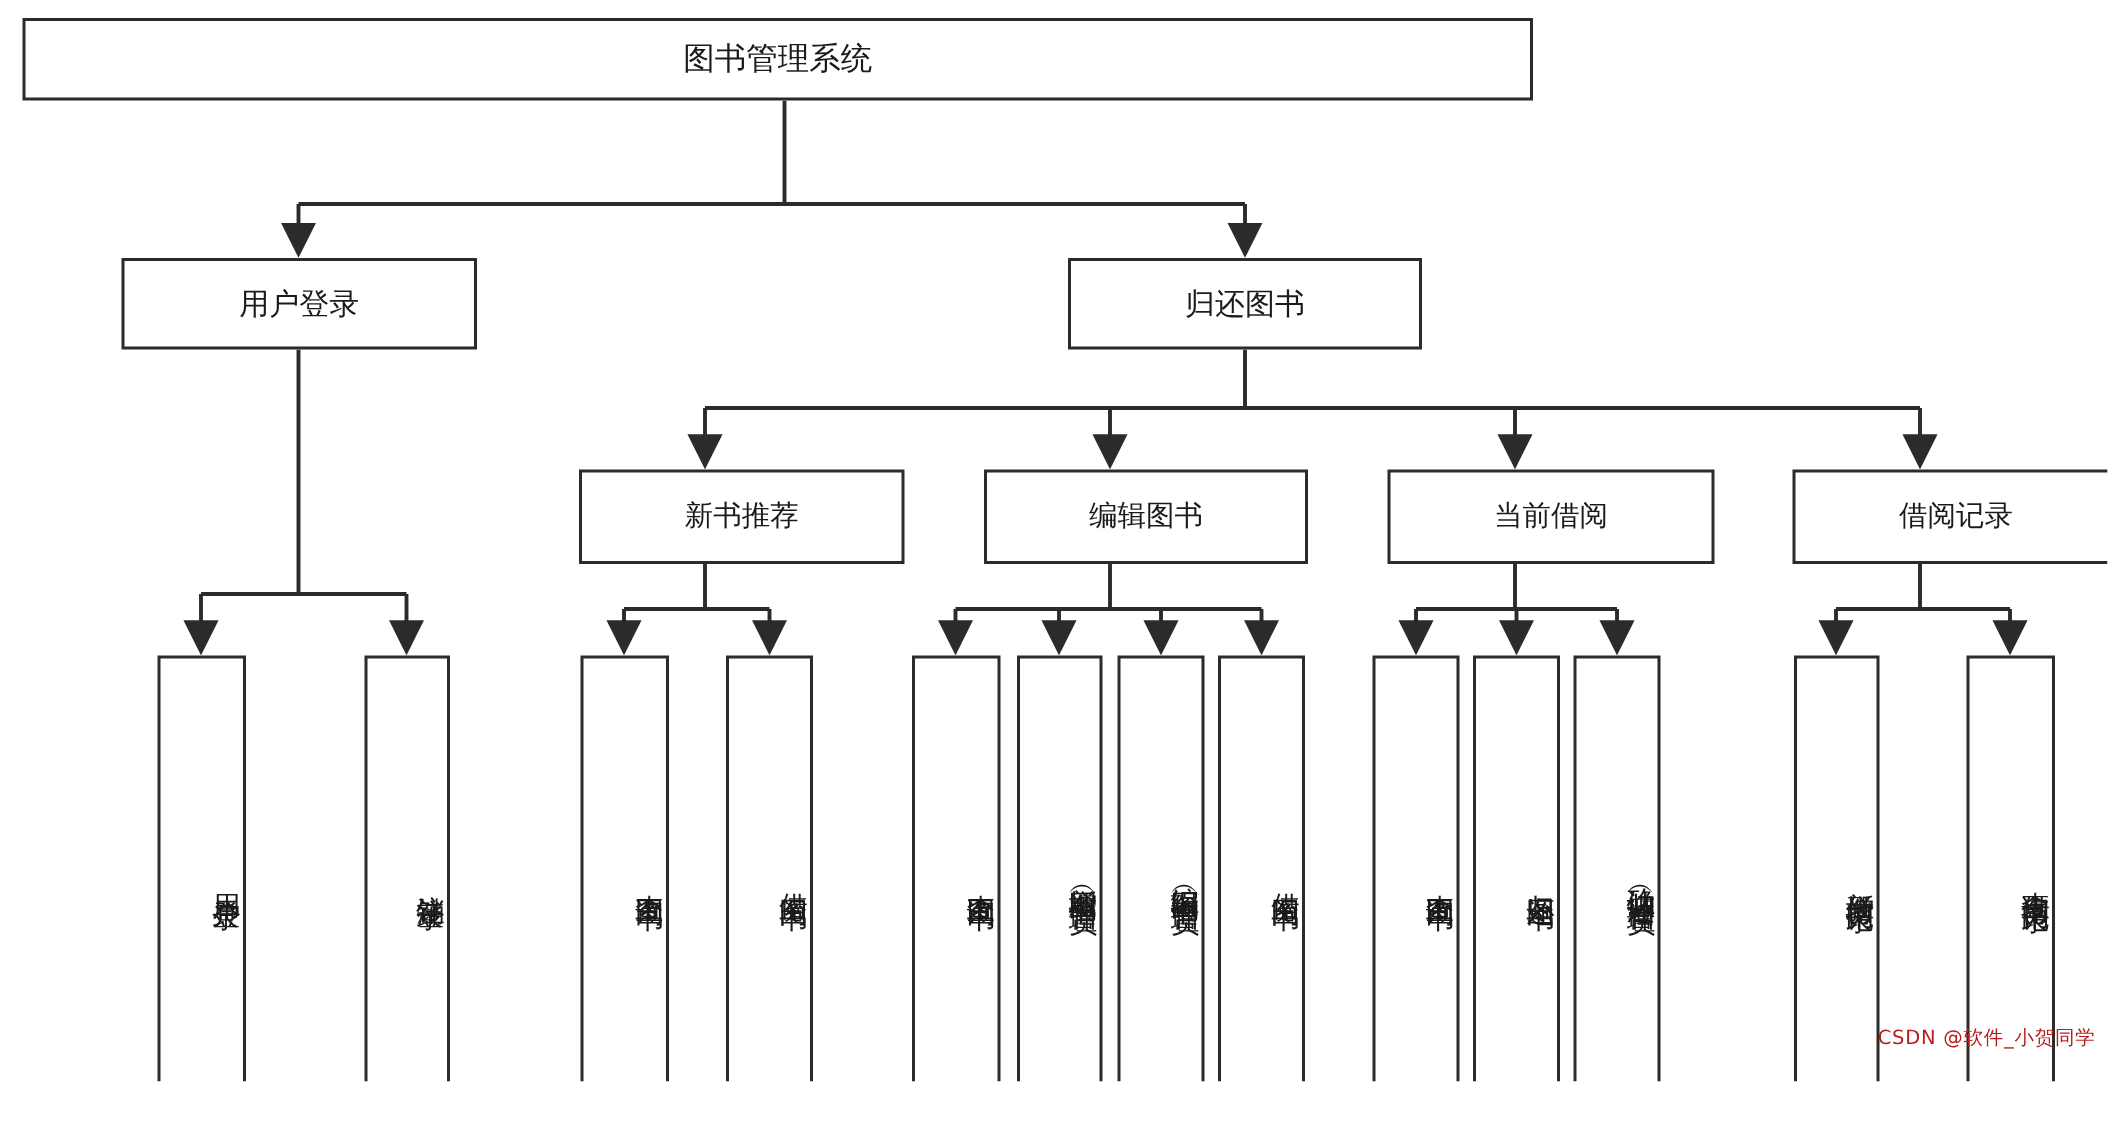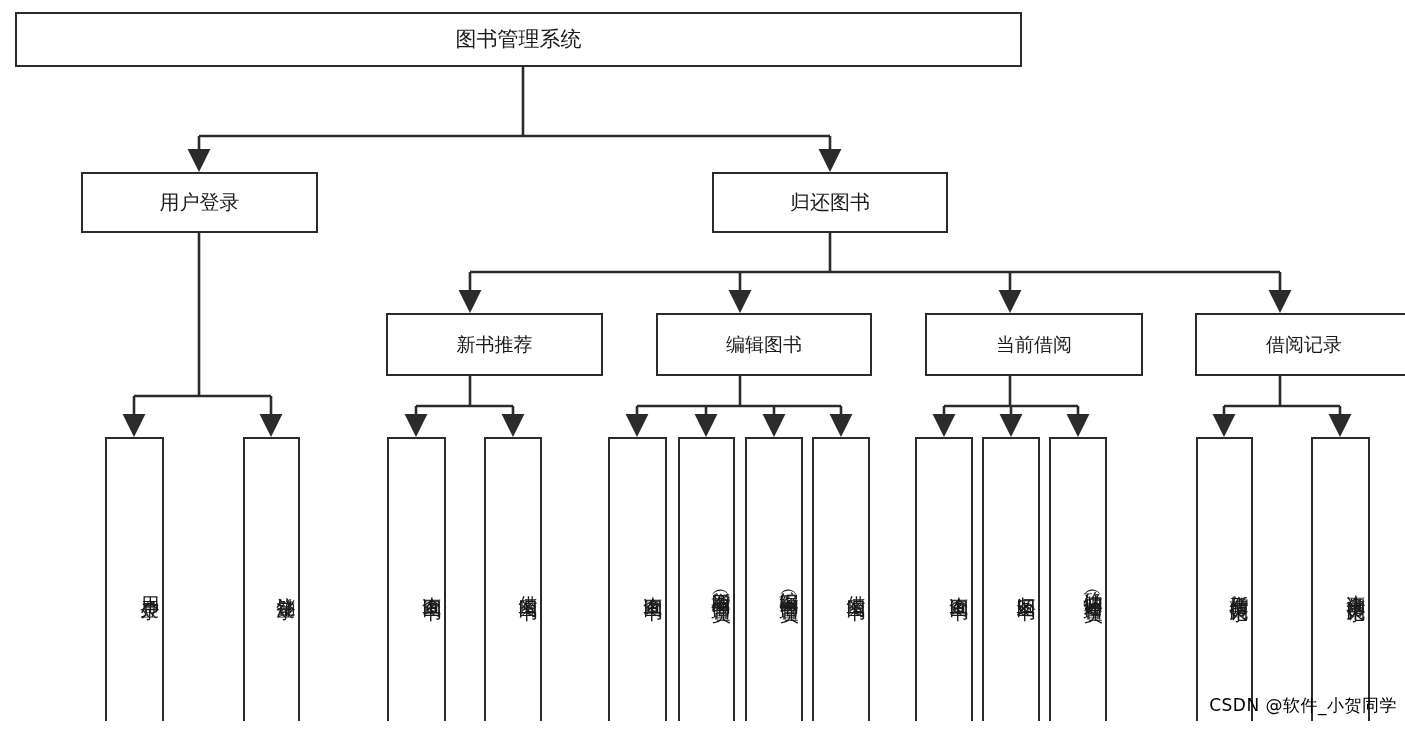--- a/index.html
+++ b/index.html
@@ -59,23 +59,23 @@
     justify-content: center;
   }
   .leaf-text {
     writing-mode: vertical-rl;
     text-orientation: upright;
     white-space: nowrap;
   }
   #watermark {
     position: absolute;
     right: 8px;
-    bottom: 4px;
-    font-size: 17px;
-    color: #000000;
+    bottom: 20px;
+    font-size: 13px;
+    color: #b91c1c;
     letter-spacing: 0.5px;
     white-space: nowrap;
     font-family: "DejaVu Sans", "Liberation Sans", sans-serif;
   }
 </style>
 </head>
 <body>
 
 <div id="diagram-root">
 

